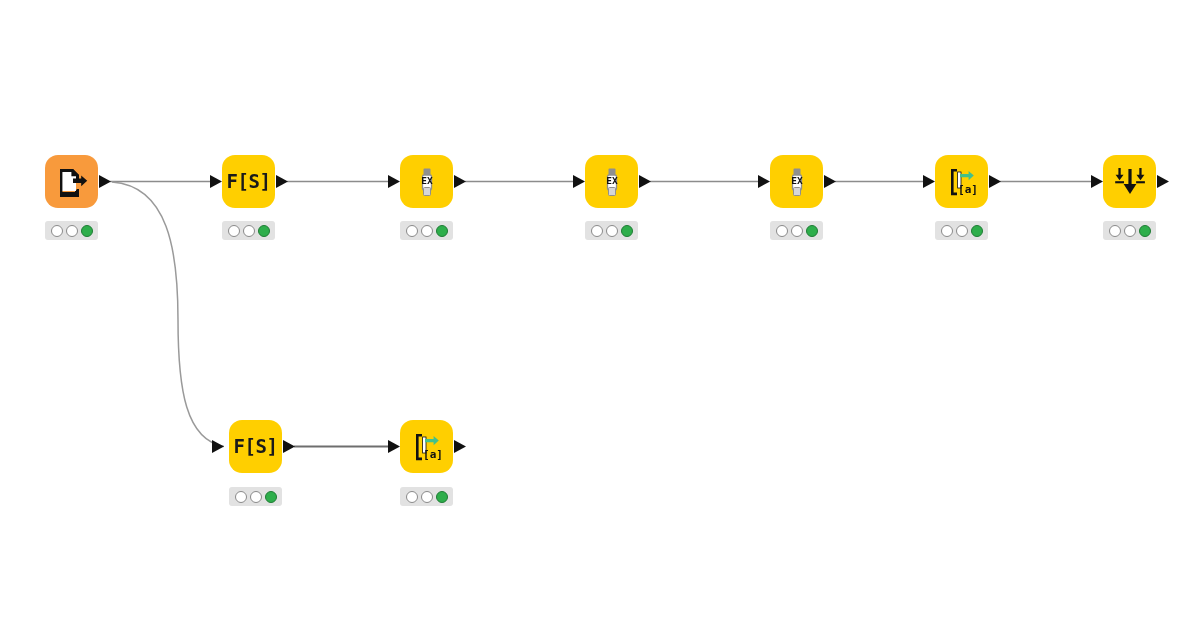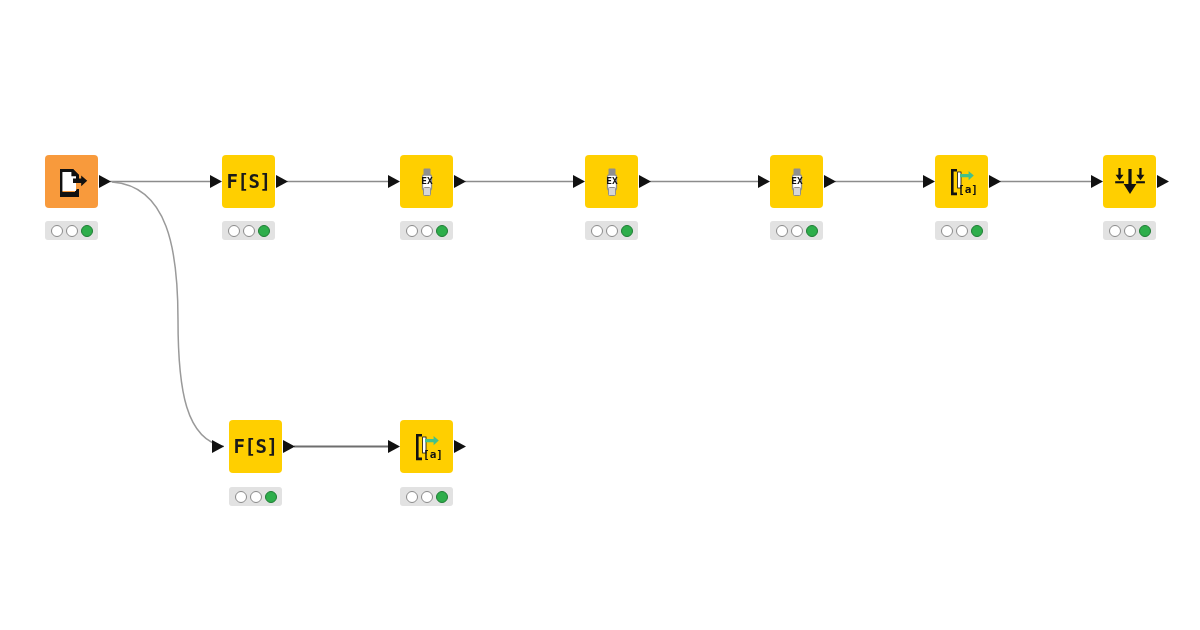--- a/index.html
+++ b/index.html
@@ -17,21 +17,21 @@
   }
   
   #wires{
     position:absolute;left:0;top:0;width:1200px;height:630px;
     pointer-events:none;
   }
   
   .node{
     position:absolute;
     width:53px;height:53px;
-    border-radius:4px;
+    border-radius:13px;
     display:flex;align-items:center;justify-content:center;
     box-sizing:border-box;
   }
   .node.yellow{background:#ffcf00;}
   .node.orange{background:#f89a3c;}
 
   
   .glyph{
     display:block;
     width:34px;height:34px;

